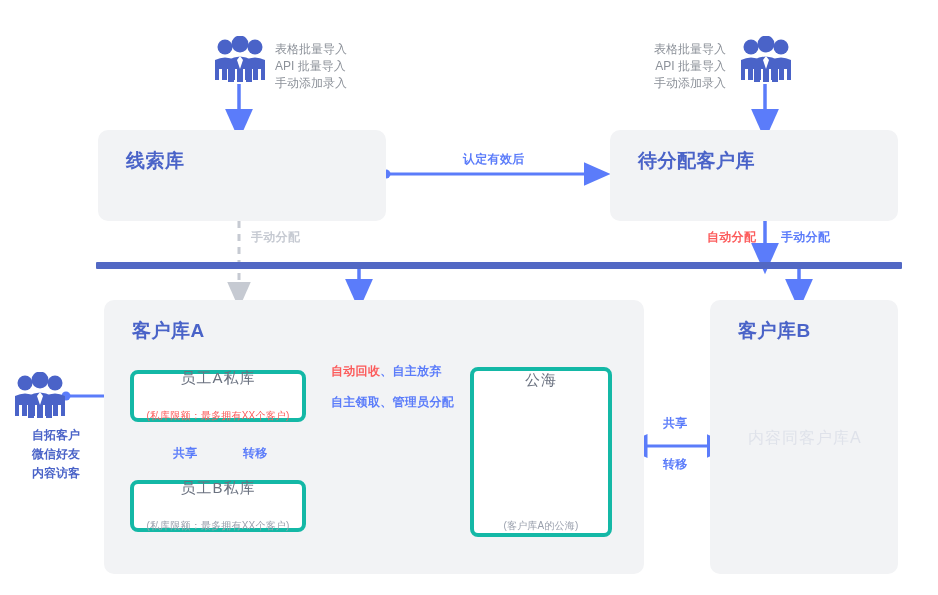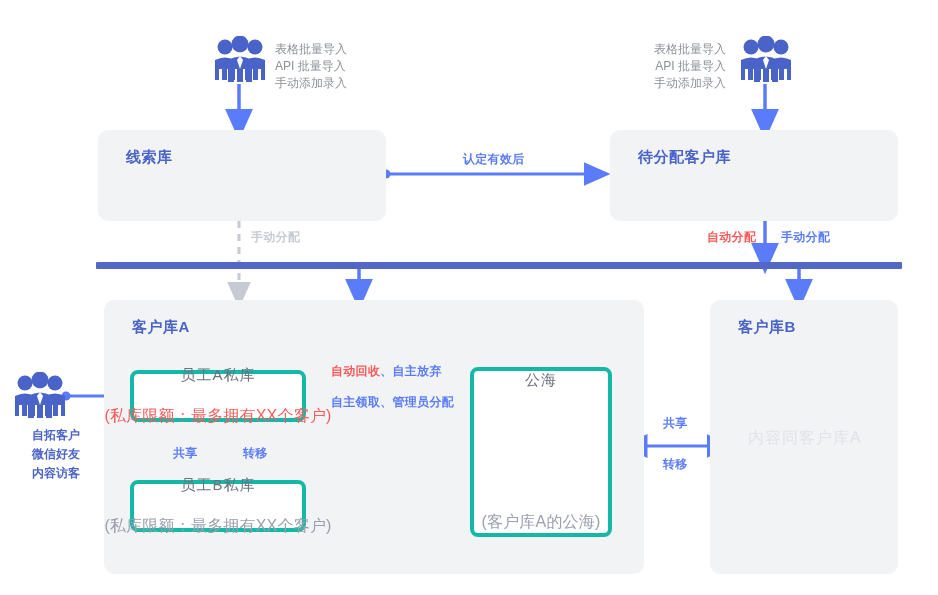--- a/index.html
+++ b/index.html
@@ -15,21 +15,21 @@
   .abs { position: absolute; }
 
   
   .panel {
     background: #f2f3f5;
     border-radius: 10px;
   }
   .panel-title {
     position: absolute;
     left: 28px; top: 18px;
-    font-size: 15px;
+    font-size: 19px;
     font-weight: bold;
     color: #4a63c8;
     letter-spacing: 0.5px;
     white-space: nowrap;
   }
 
   
   .card {
     background: #ffffff;
     border: 4px solid #14b8a6;
@@ -39,21 +39,21 @@
     align-items: center;
     justify-content: center;
   }
   .card-title {
     font-size: 15px;
     color: #6b7280;
     letter-spacing: 1px;
     white-space: nowrap;
   }
   .card-sub {
-    font-size: 16px;
+    font-size: 10px;
     margin-top: 21px;
     white-space: nowrap;
     letter-spacing: 0.2px;
   }
   .sub-red { color: #fc5b5b; }
   .sub-gray { color: #9aa0ad; }
 
   
   .ghost {
     font-size: 16px;

